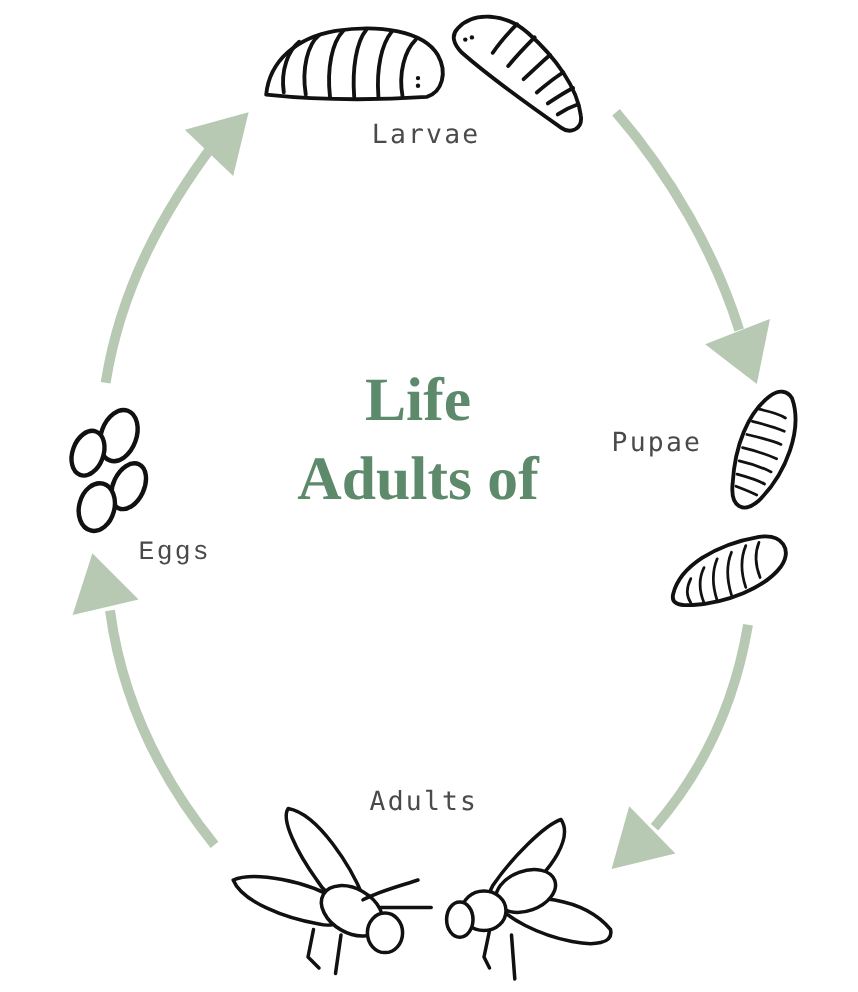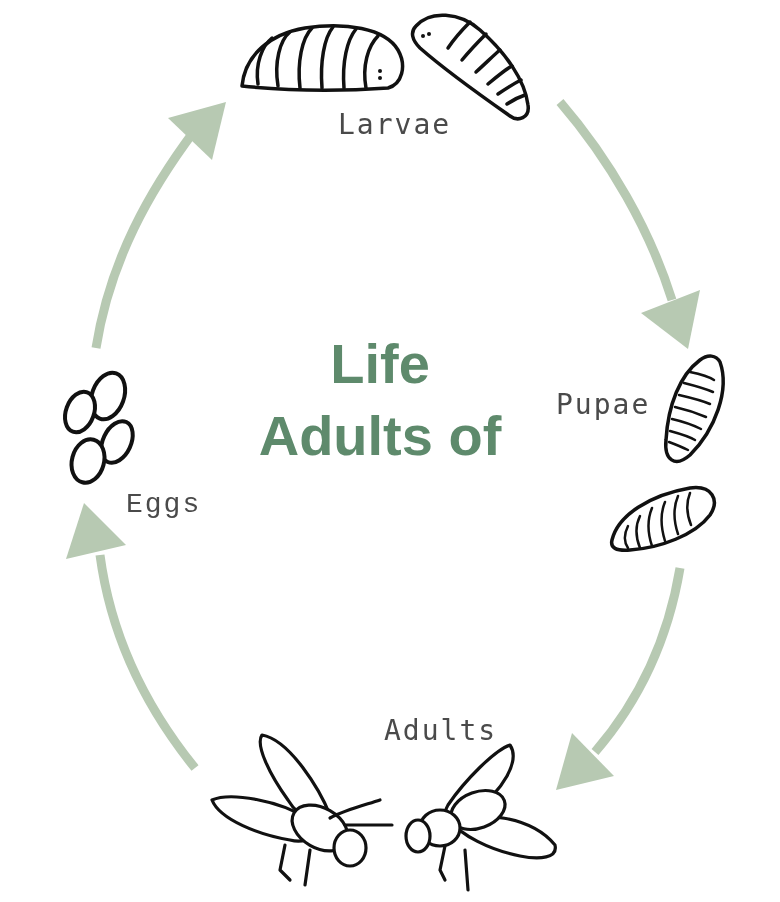--- a/index.html
+++ b/index.html
@@ -1,30 +1,30 @@
 <!DOCTYPE html>
 <html><head>
 <meta charset="utf-8">
 <style>
   html, body { margin: 0; padding: 0; background: #ffffff; }
   #stage { position: relative; width: 780px; height: 902px; overflow: hidden; background: #ffffff; }
   svg.layer { position: absolute; left: 0; top: 0; }
   .label {
     position: absolute;
     font-family: "DejaVu Sans Mono", "Liberation Mono", monospace;
-    font-size: 28px;
+    font-size: 24px;
     color: #4a4a4a;
     letter-spacing: 2px;
     white-space: nowrap;
   }
   .title {
     position: absolute;
     left: 230px; top: 328px; width: 300px;
     text-align: center;
-    font-family: Liberation Sans, sans-serif;
+    font-family: Liberation Serif, serif;
     font-weight: bold;
     color: #5e8a6c;
     font-size: 56px;
     line-height: 72px;
   }
   .title div { display: block; }
 </style>
 </head>
 <body>
 
@@ -132,15 +132,15 @@
   </svg>
 
   <div class="title">
     <div>Life</div>
     <div>Adults of</div>
   </div>
 
   <div class="label" style="left:338px; top:108px;">Larvae</div>
   <div class="label" style="left:556px; top:388px;">Pupae</div>
   <div class="label" style="left:126px; top:489px;font-family:Liberation Mono, monospace;">Eggs</div>
-  <div class="label" style="left:336px; top:714px;margin-left:48px;">Adults</div>
+  <div class="label" style="left:336px; top:714px;">Adults</div>
 
 </div>
 
 </body></html>

